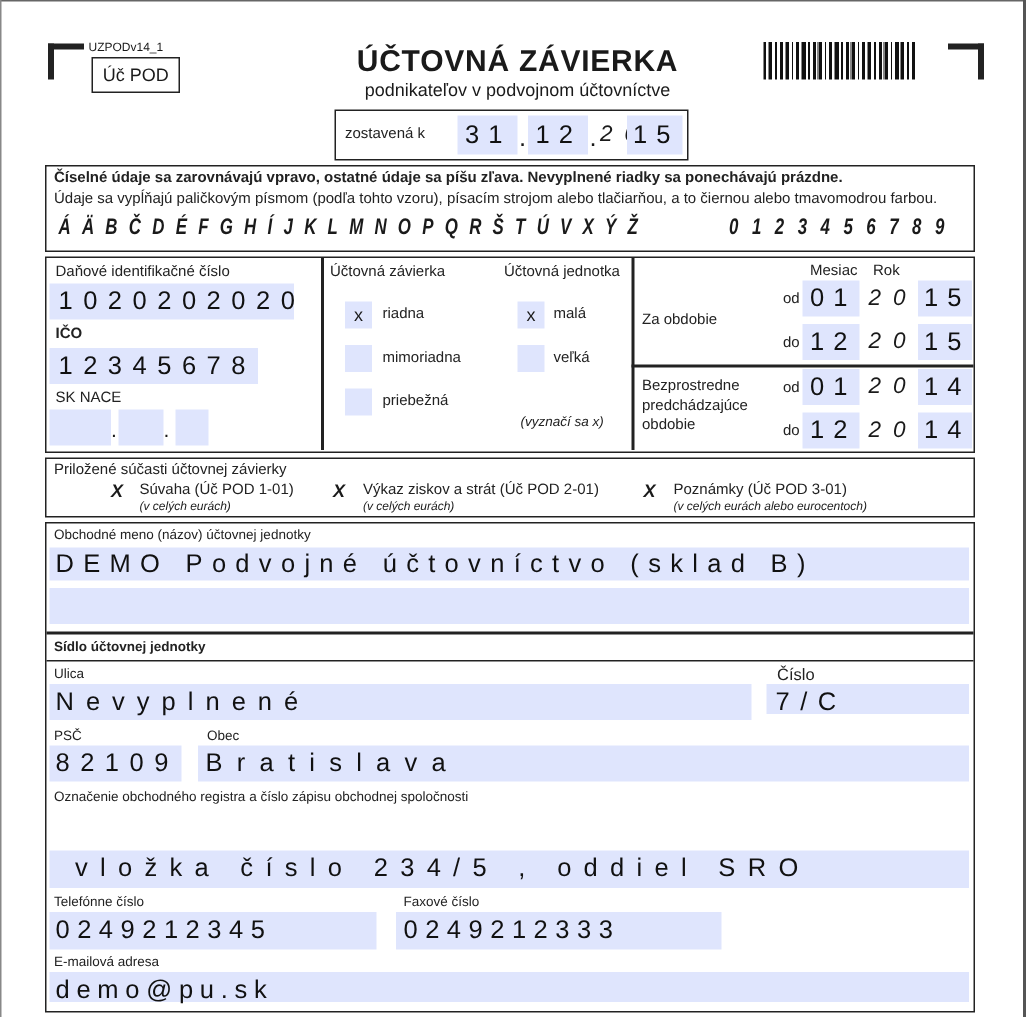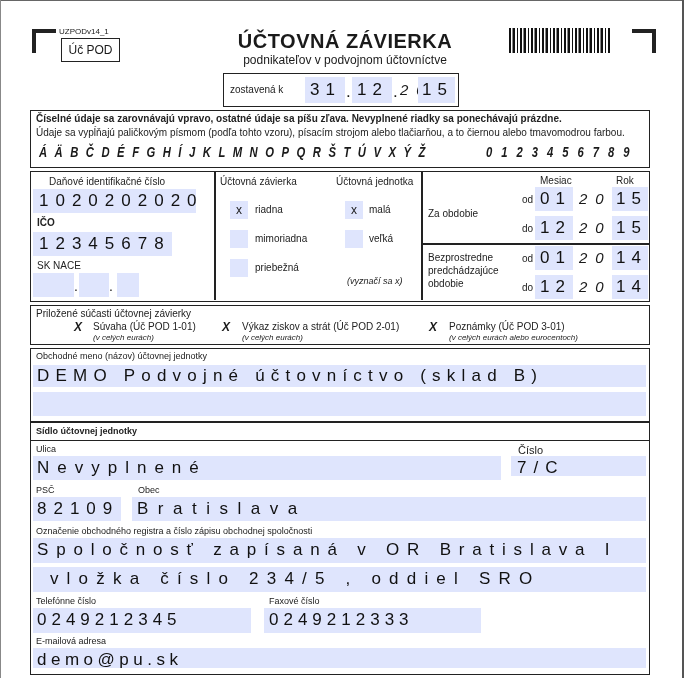--- a/index.html
+++ b/index.html
@@ -59,21 +59,21 @@
   <div class="lbl" style="left:5px;top:2px;font-weight:bold;">Číselné údaje sa zarovnávajú vpravo, ostatné údaje sa píšu zľava. Nevyplnené riadky sa ponechávajú prázdne.</div>
   <div class="hand" style="left:8px;top:32px;">ÁÄBČDÉFGHÍJKLMNOPQRŠTÚVXÝŽ</div>
   <div class="hand" style="left:455px;top:32px;letter-spacing:12px;">0123456789</div>
 </div>
 
 <div class="box" style="left:30px;top:171px;width:620px;height:131px;">
   <div class="abs" style="left:183px;top:0;width:1.5px;height:128px;background:#222;"></div>
   <div class="abs" style="left:390px;top:0;width:1.5px;height:128px;background:#222;"></div>
   <div class="abs" style="left:390px;top:71px;width:228px;height:1.5px;background:#222;"></div>
 
-  <span class="lbl" style="left:18px;top:4px;">Daňové identifikačné číslo</span>
+  <span class="lbl" style="left:6px;top:4px;">Daňové identifikačné číslo</span>
   <div class="abs fill" style="left:2px;top:17px;width:163px;height:24px;">
       <span class="big" style="left:6px;top:2px;letter-spacing:7px;">1020202020</span>
     </div>
   <span class="lbl" style="left:6px;top:45px;font-weight:bold;">IČO</span>
   <div class="abs fill" style="left:2px;top:60px;width:139px;height:24px;">
       <span class="big" style="left:6px;top:2px;letter-spacing:7px;">12345678</span>
     </div>
   <span class="lbl" style="left:6px;top:88px;">SK NACE</span>
   <div class="abs fill" style="left:2px;top:101px;width:41px;height:24px;"></div>
   <span class="abs" style="left:43px;top:106px;font-size:14px;">.</span>
@@ -90,21 +90,21 @@
   <span class="lbl" style="left:224px;top:90px;">priebežná</span>
 
   <span class="lbl" style="left:305px;top:4px;">Účtovná jednotka</span>
   <div class="cb" style="left:314px;top:29px;">x</div>
   <span class="lbl" style="left:338px;top:32px;">malá</span>
   <div class="cb" style="left:314px;top:58px;"></div>
   <span class="lbl" style="left:338px;top:61px;">veľká</span>
   <span class="lbl italic" style="left:316px;top:104px;font-size:9px;">(vyznačí sa x)</span>
 
   <span class="lbl" style="left:509px;top:3px;">Mesiac</span>
-  <span class="lbl" style="left:551px;top:3px;margin-left:34px;">Rok</span>
+  <span class="lbl" style="left:551px;top:3px;">Rok</span>
   <span class="lbl" style="left:397px;top:36px;">Za obdobie</span>
 
   <span class="lbl" style="left:491px;top:22px;">od</span>
   <div class="abs fill" style="left:504px;top:15px;width:38px;height:24px;">
       <span class="big" style="left:5px;top:2px;">01</span>
     </div>
   <span class="abs italic" style="left:548px;top:18px;font-size:15px;letter-spacing:8px;">20</span>
   <div class="abs fill" style="left:581px;top:15px;width:36px;height:24px;">
       <span class="big" style="left:4px;top:2px;">15</span>
     </div>
@@ -178,23 +178,20 @@
   <span class="lbl" style="left:5px;top:136px;font-size:9px;">PSČ</span>
   <div class="abs fill" style="left:2px;top:148px;width:88px;height:24px;">
       <span class="big" style="left:4px;top:2px;letter-spacing:7px;">82109</span>
     </div>
   <span class="lbl" style="left:107px;top:136px;font-size:9px;">Obec</span>
   <div class="abs fill" style="left:101px;top:148px;width:514px;height:24px;">
       <span class="big" style="left:5px;top:2px;letter-spacing:9.5px;">Bratislava</span>
     </div>
 
   <span class="lbl" style="left:5px;top:177px;font-size:9px;">Označenie obchodného registra a číslo zápisu obchodnej spoločnosti</span>
-  <div class="abs fill" style="left:2px;top:189px;width:613px;height:25px;">
-      <span class="big" style="left:4px;top:2px;letter-spacing:7.8px;">Spoločnosť zapísaná v OR Bratislava I</span>
-    </div>
   <div class="abs fill" style="left:2px;top:218px;width:613px;height:25px;">
       <span class="big" style="left:4px;top:2px;letter-spacing:8.2px;white-space:pre;"> vložka číslo 234/5 , oddiel SRO</span>
     </div>
 
   <span class="lbl" style="left:5px;top:247px;font-size:9px;">Telefónne číslo</span>
   <div class="abs fill" style="left:2px;top:259px;width:218px;height:25px;">
       <span class="big" style="left:4px;top:2px;letter-spacing:5px;">0249212345</span>
     </div>
   <span class="lbl" style="left:238px;top:247px;font-size:9px;">Faxové číslo</span>
   <div class="abs fill" style="left:233px;top:259px;width:217px;height:25px;">

